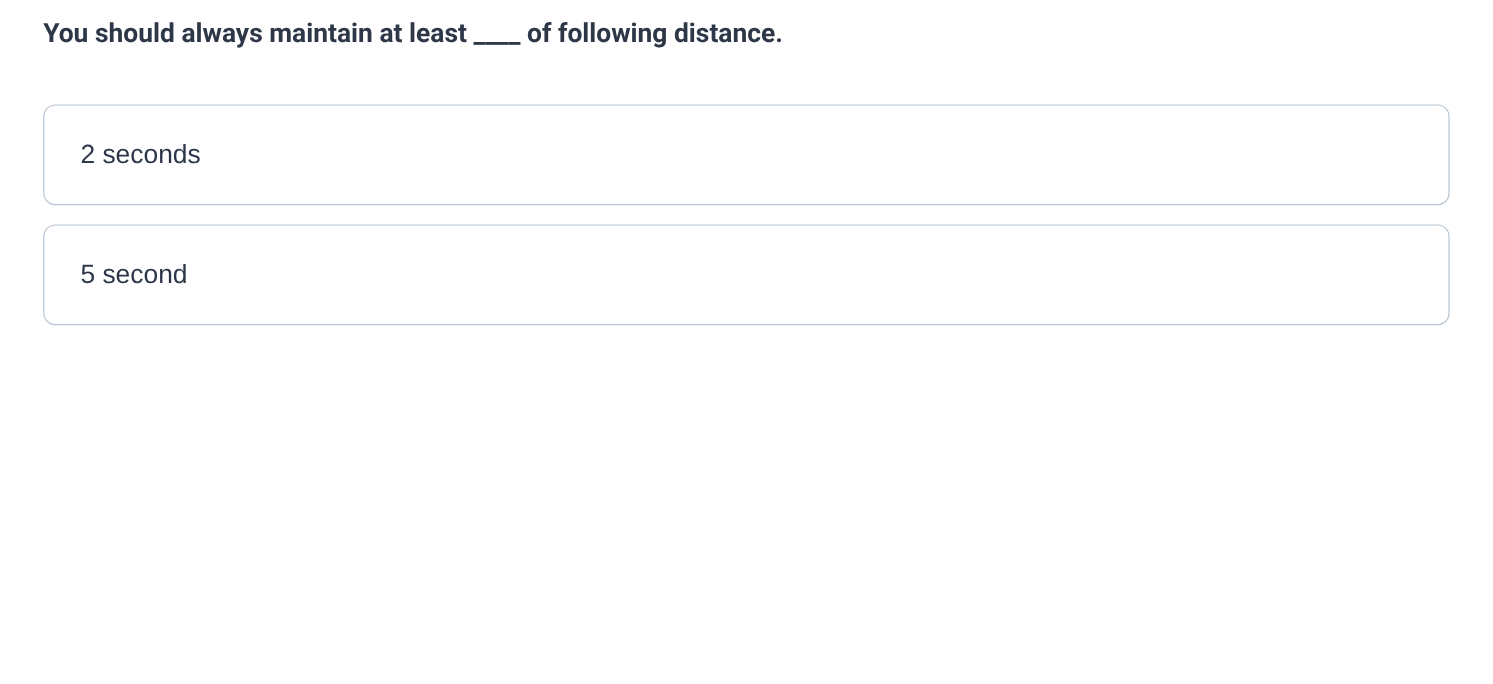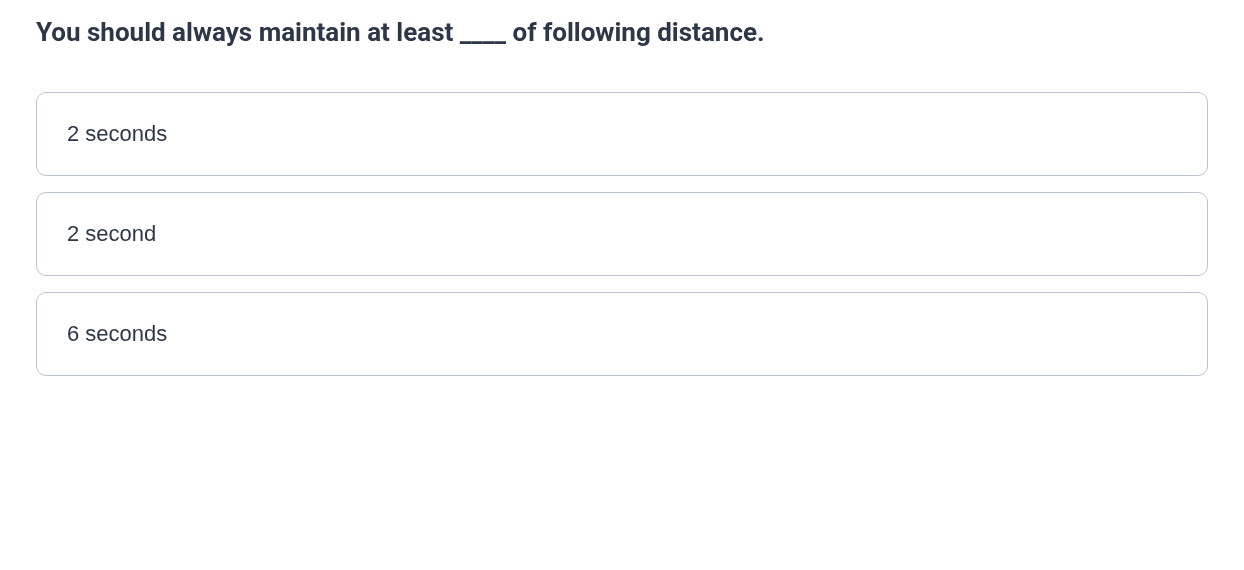--- a/index.html
+++ b/index.html
@@ -8,21 +8,21 @@
       padding: 0;
     }
     body {
       font-family: -apple-system, BlinkMacSystemFont, "Segoe UI", Roboto, "Helvetica Neue", Arial, sans-serif;
       background: #ffffff;
       width: 1244px;
       height: 570px;
       padding: 14px 36px;
     }
     .question-text {
-      font-size: 26px;
+      font-size: 22px;
       font-weight: 700;
       color: #2d3748;
       line-height: 1.4;
       margin-bottom: 42px;
     }
     .options-container {
       display: flex;
       flex-direction: column;
       gap: 16px;
     }
@@ -46,18 +46,15 @@
 </head>
 <body>
 
 <div class="question-text">You should always maintain at least ____ of following distance.</div>
 
 <div class="options-container">
   <button class="option">
     <span class="option-label">2 seconds</span>
   </button>
   <button class="option">
-    <span class="option-label">2 second</span>
-  </button>
-  <button class="option">
-    <span class="option-label">6 seconds</span>
+    <span class="option-label">5 second</span>
   </button>
 </div>
 
 </body></html>

